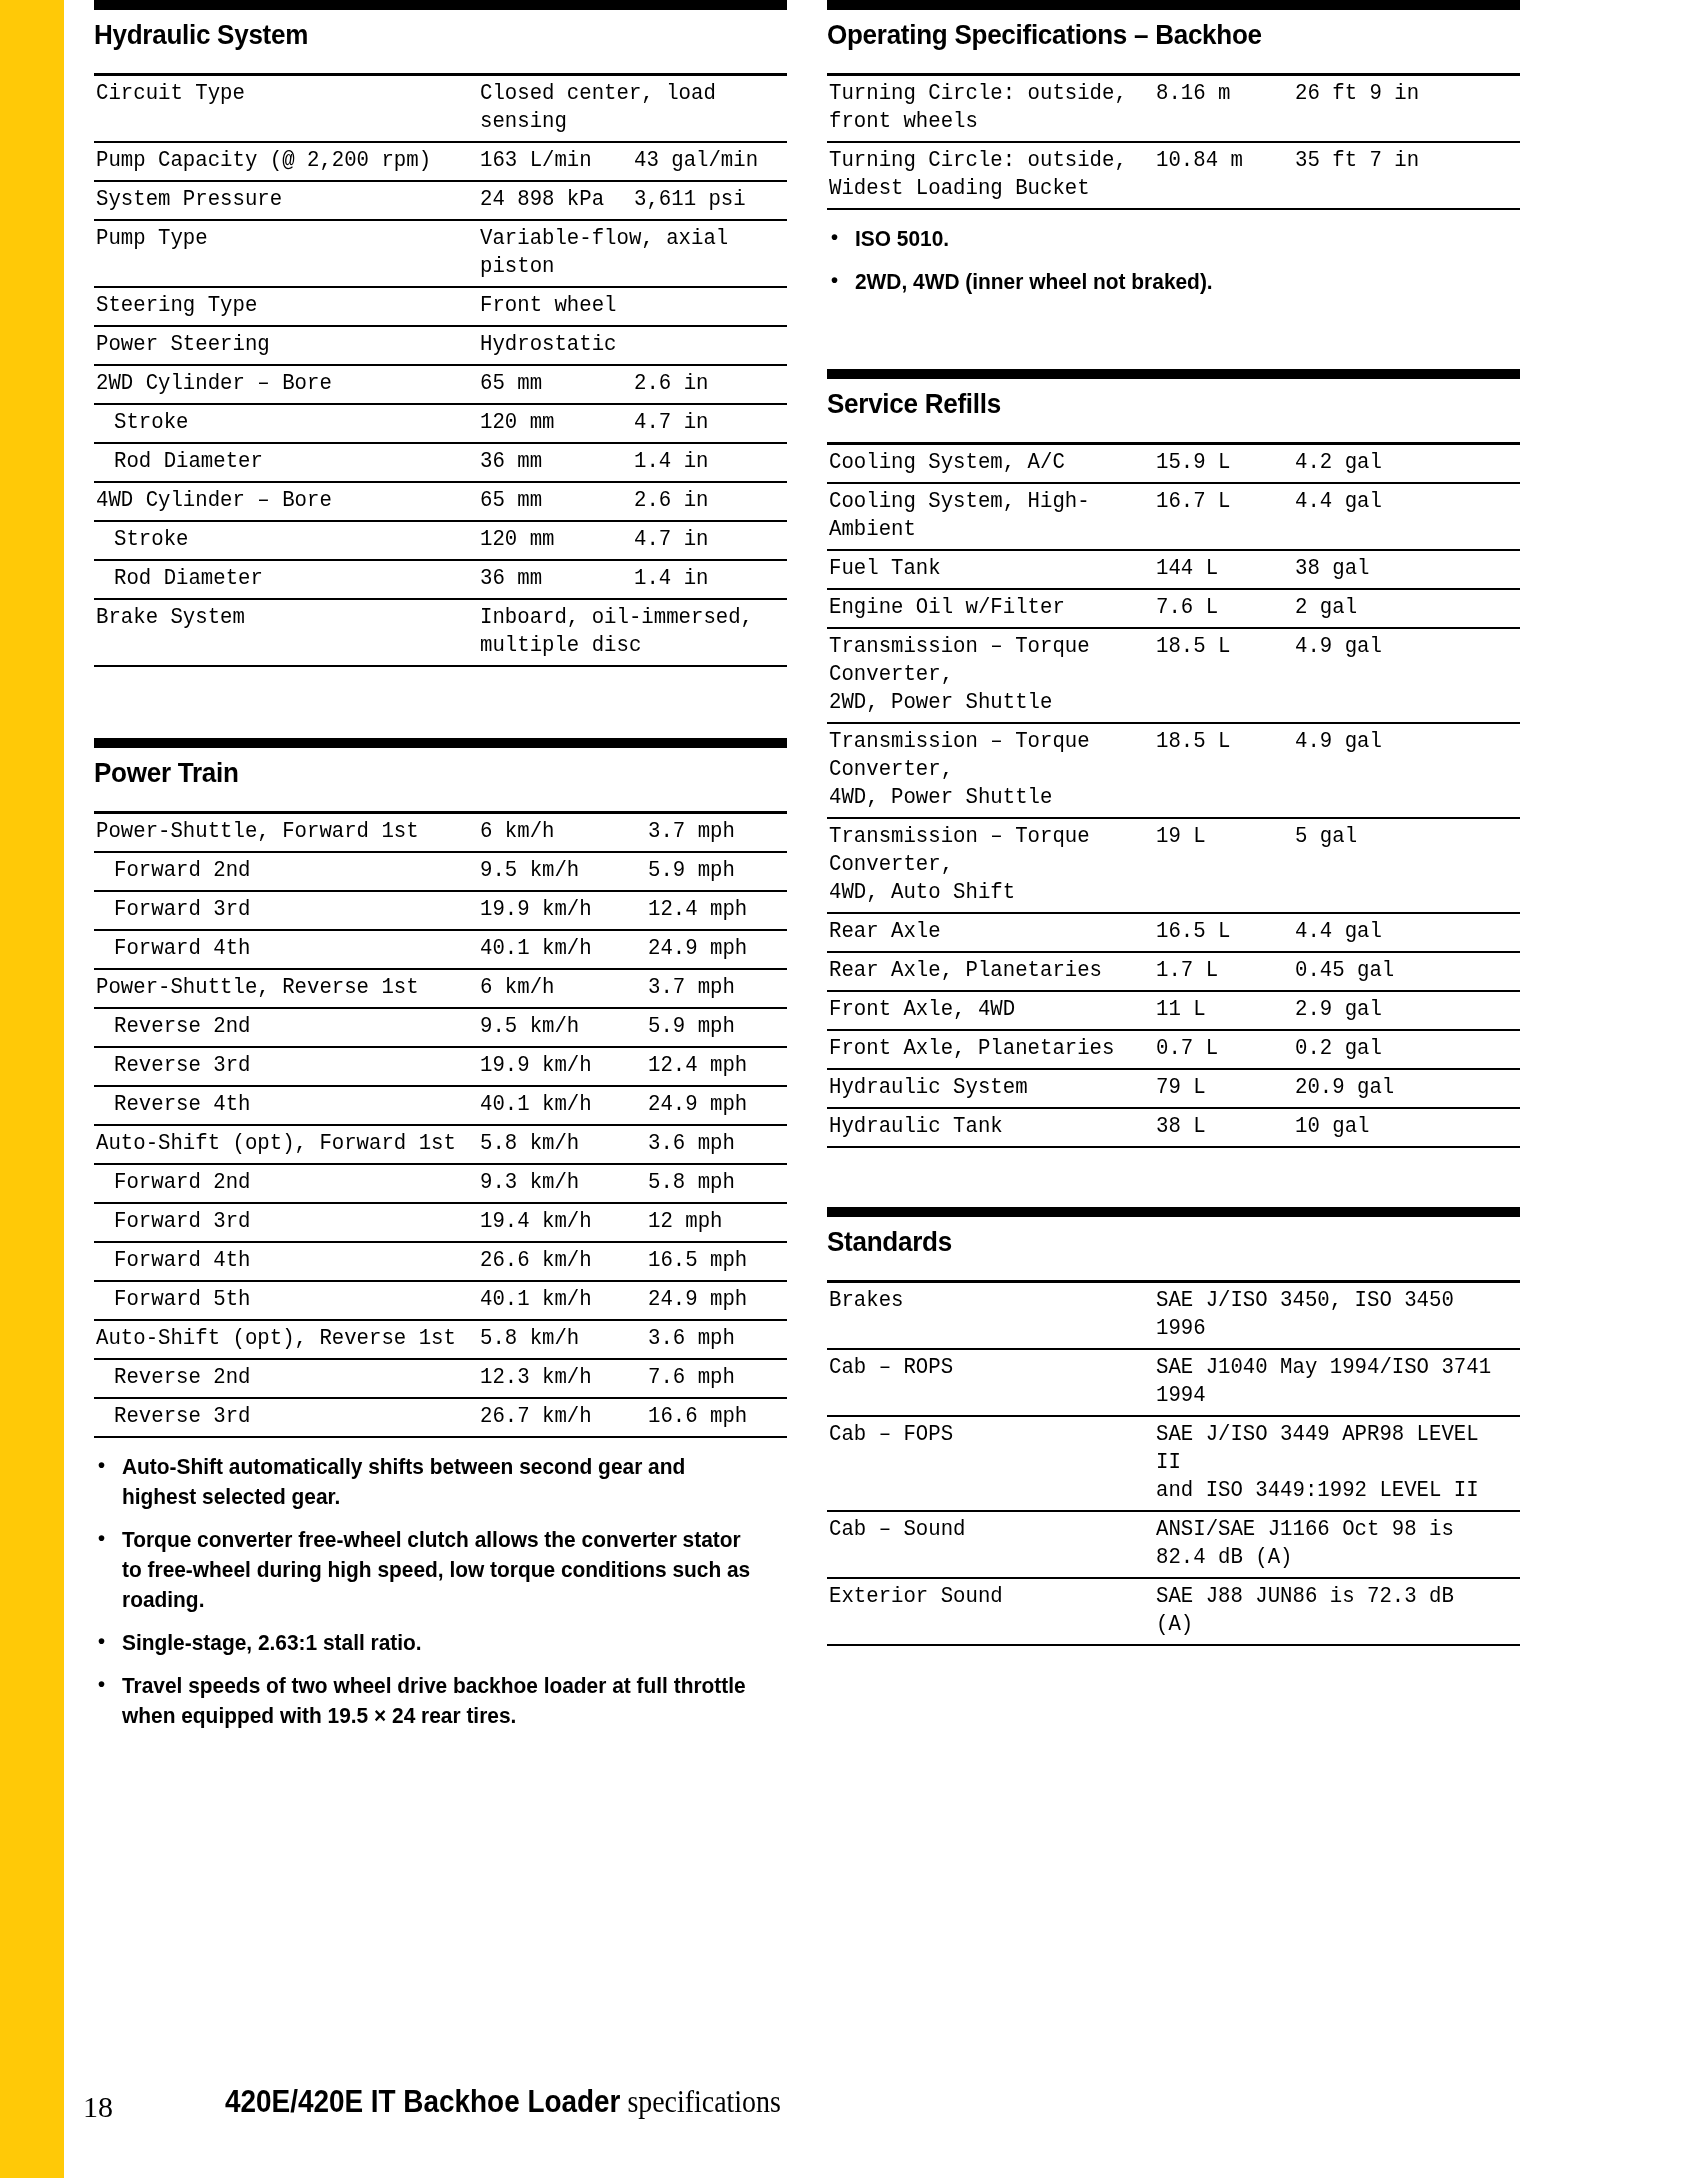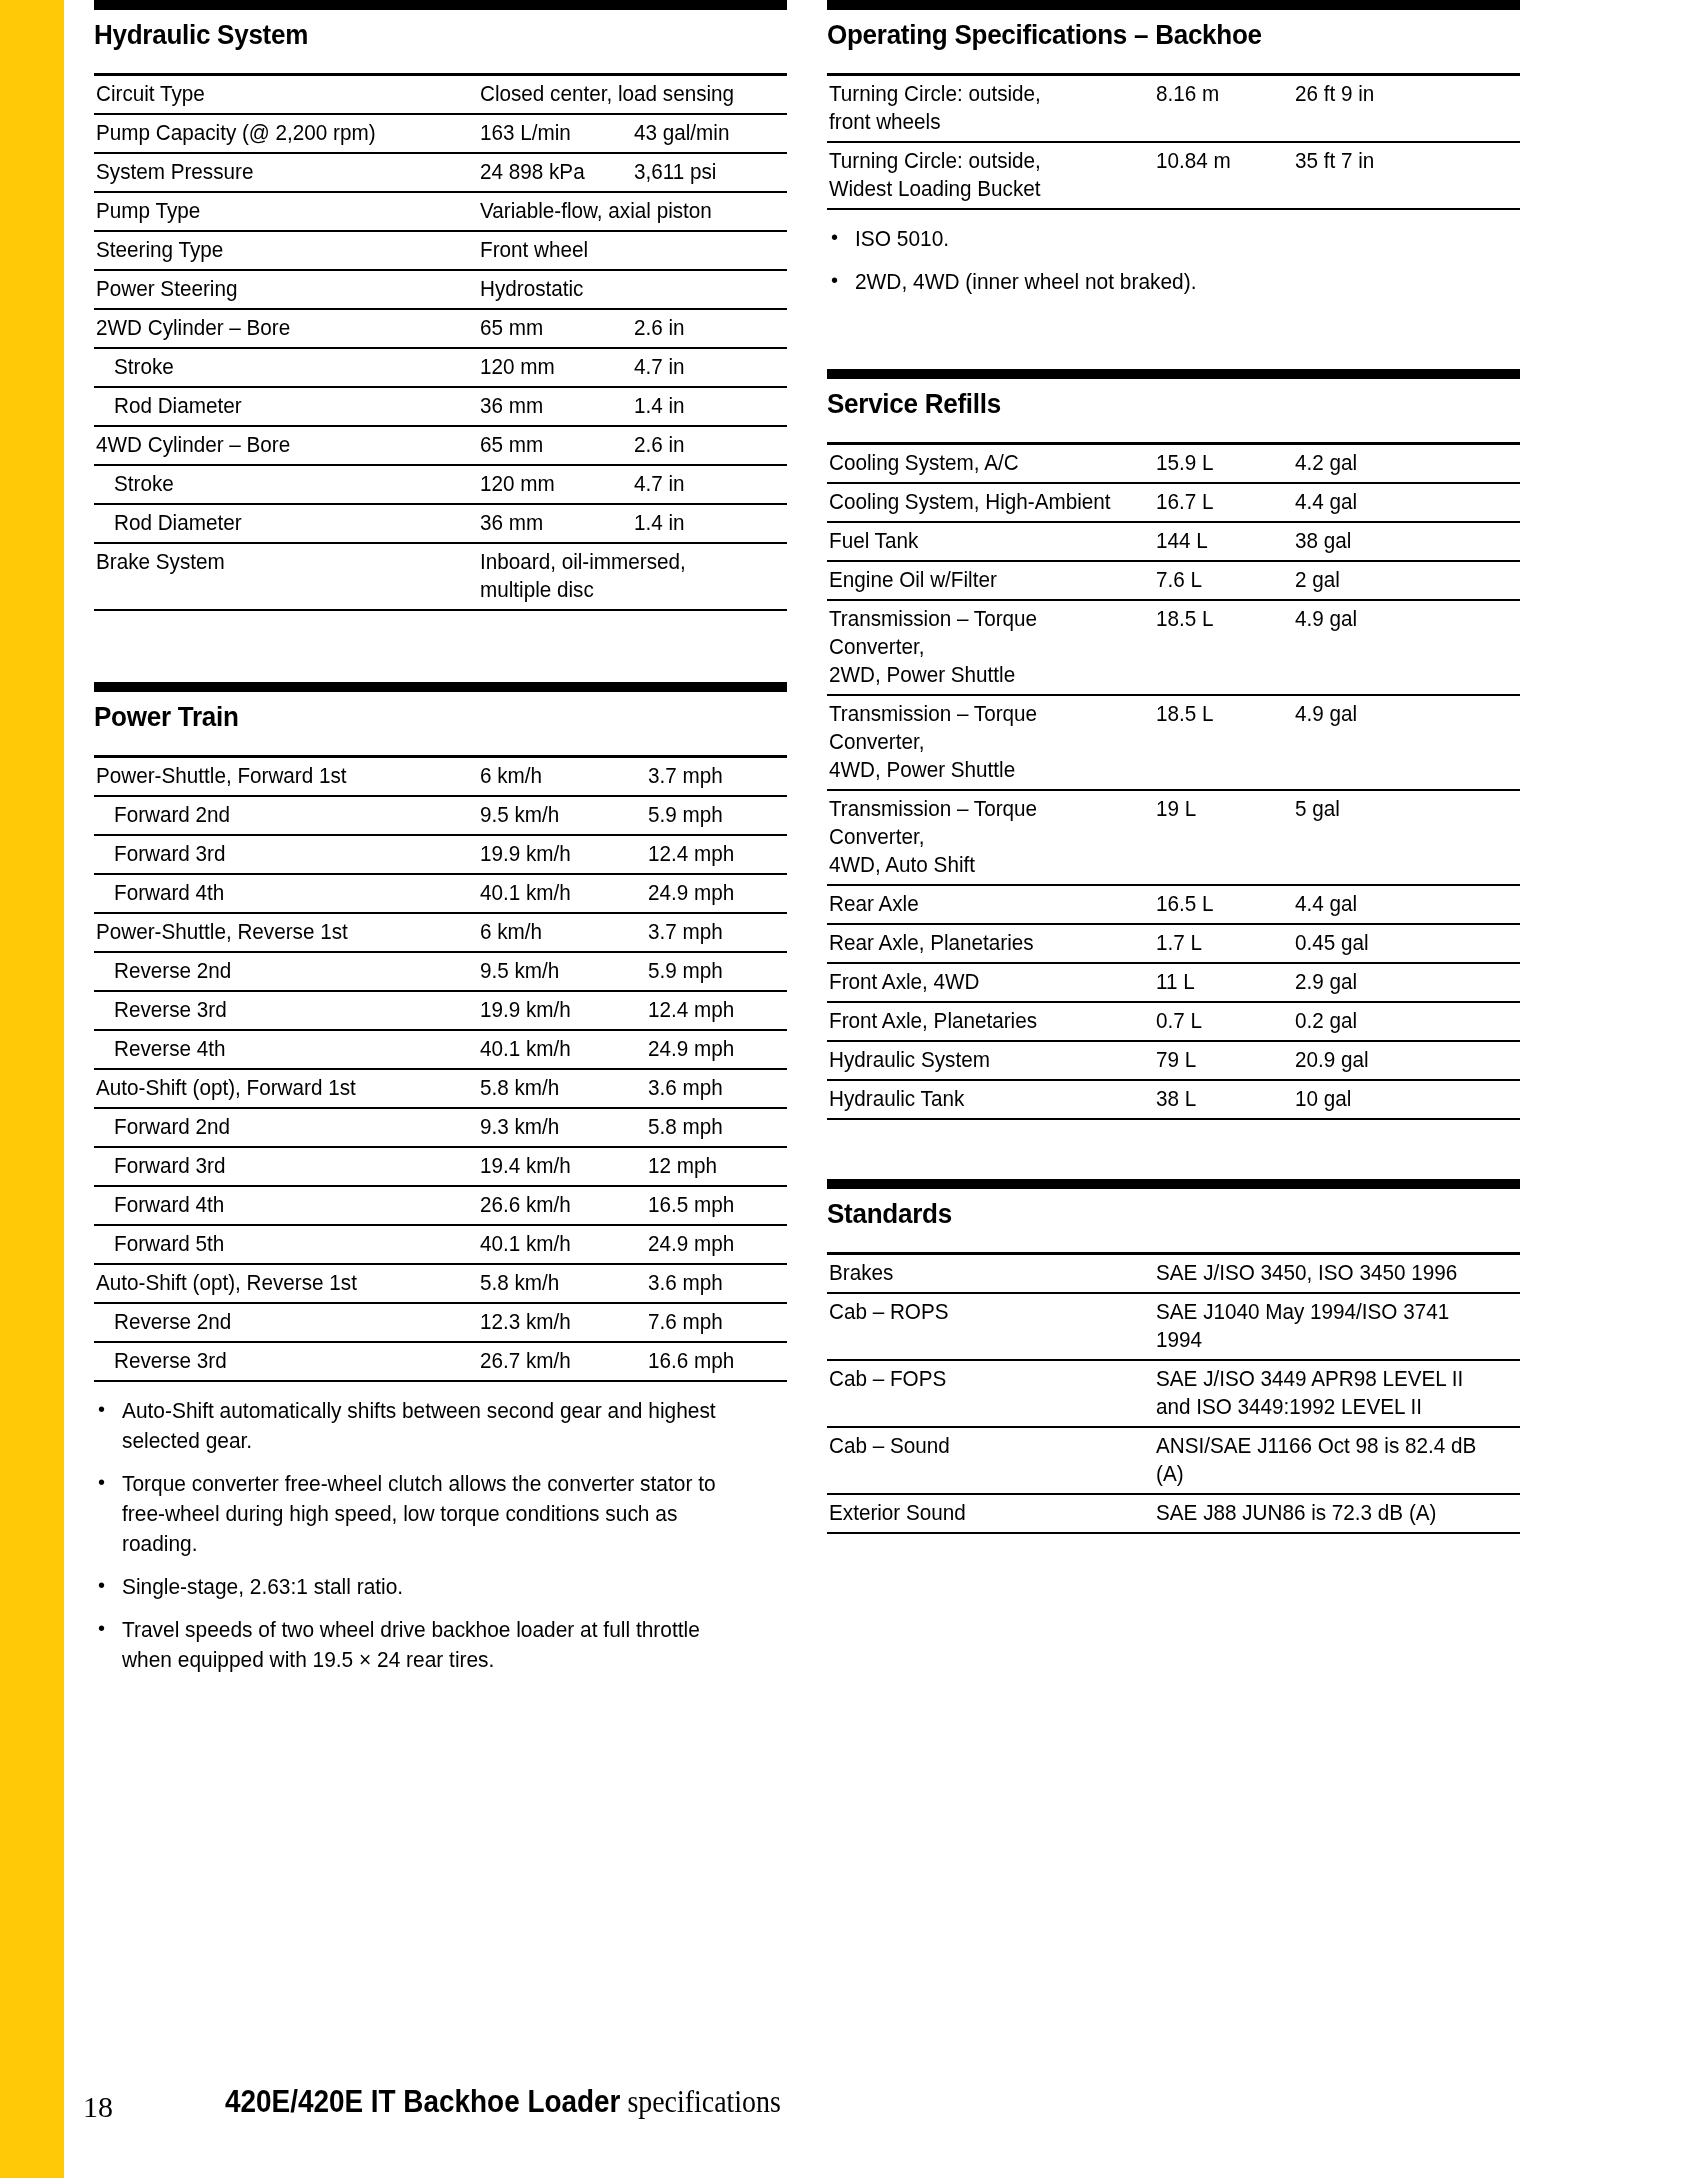--- a/index.html
+++ b/index.html
@@ -64,20 +64,21 @@
 
   
   table.spec {
     border-collapse: collapse;
     width: 100%;
     table-layout: fixed;
     margin-top: 16px;
   }
   table.spec tr {
     border-bottom: 2.5px solid #000;
+    font-family: Liberation Mono, monospace;
   }
   table.spec tr:first-child {
     border-top: 3.5px solid #000;
   }
   table.spec td {
     font-size: 22px;
     line-height: 28px;
     color: #000;
     padding: 4px 0 5px 0;
     vertical-align: top;
@@ -96,20 +97,21 @@
   #col-right table.spec td.metric   { width: 139px; margin-left: 46px; }
 
   #tbl-standards td.label   { width: 228px; }
   #tbl-standards td.value   { width: auto; }
 
   
   ul.bullets {
     list-style: none;
     margin: 14px 0 0 0;
     padding: 0;
+    font-weight: bold;
   }
   ul.bullets li {
     position: relative;
     padding-left: 28px;
     font-size: 22px;
     line-height: 30px;
     color: #000;
     margin-bottom: 13px;
   }
   ul.bullets li .btext {

